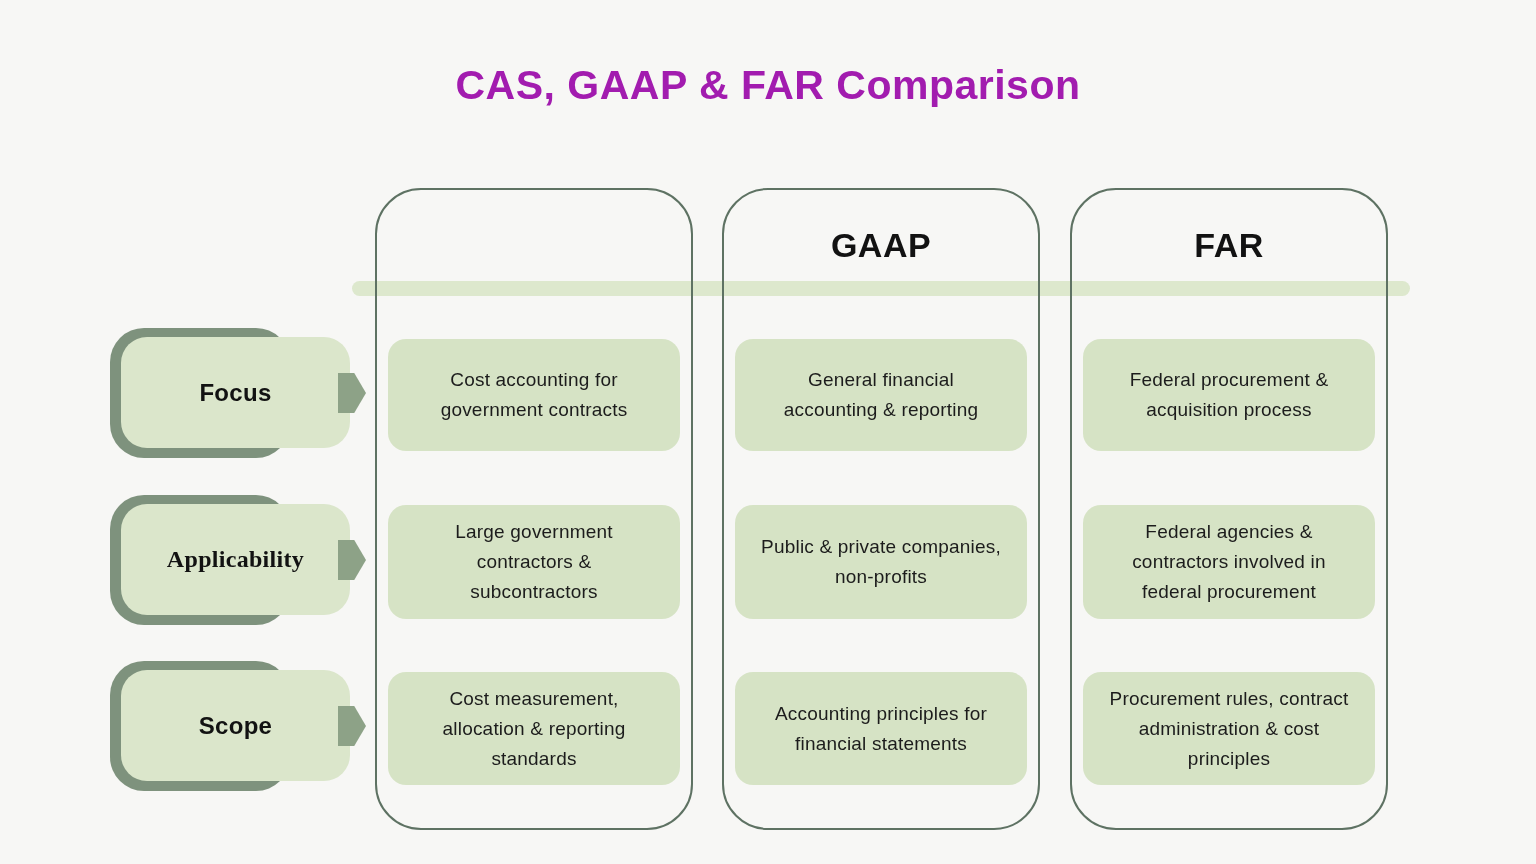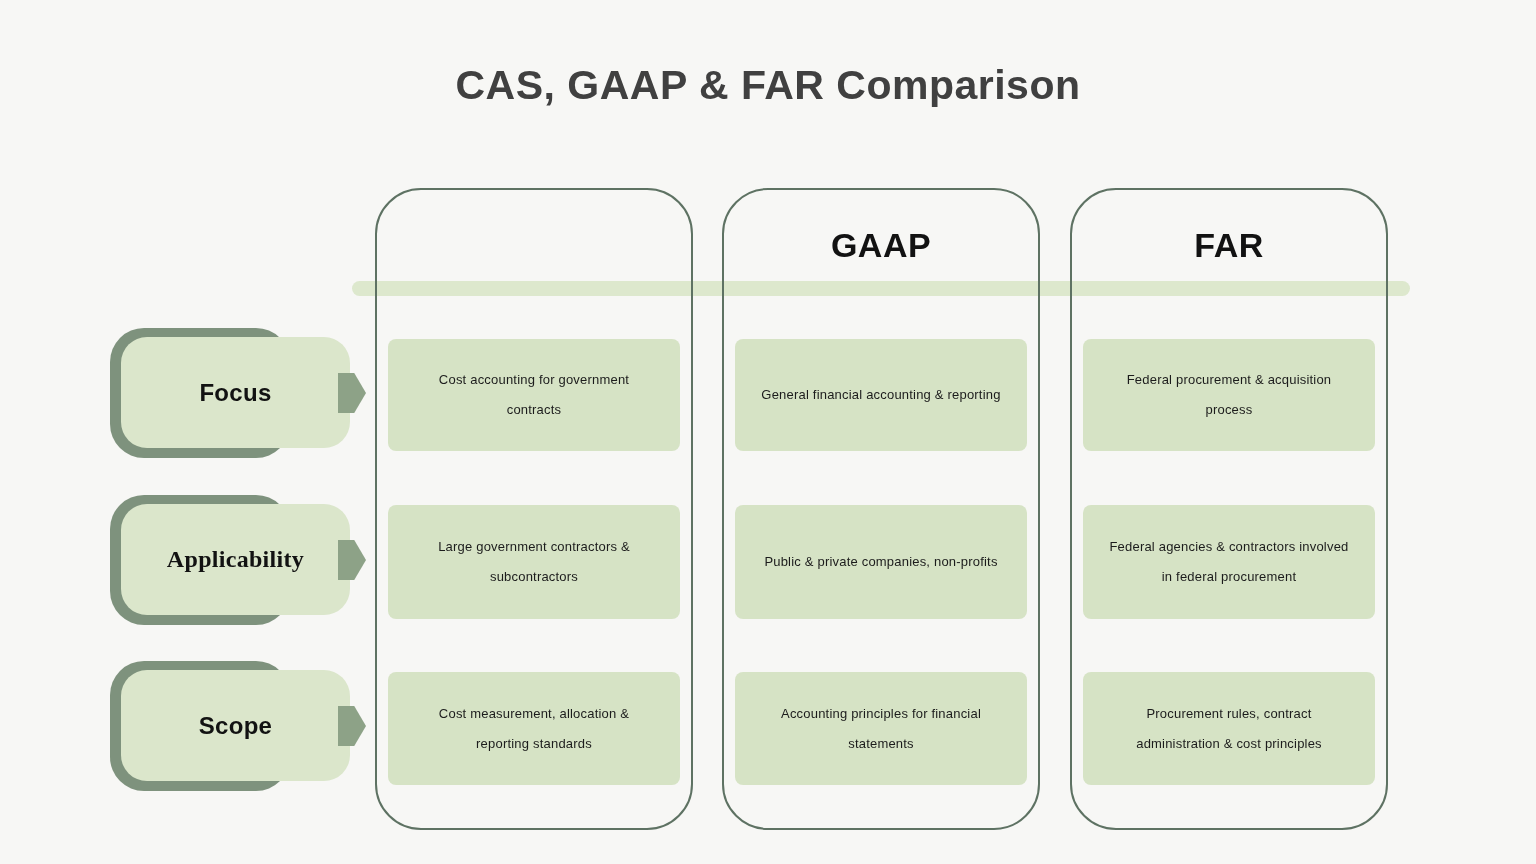--- a/index.html
+++ b/index.html
@@ -13,21 +13,21 @@
   .canvas { position: relative; width: 1536px; height: 864px; }
 
   
   .page-title {
     position: absolute;
     left: 0; right: 0; top: 62px;
     text-align: center;
     font-size: 41px;
     font-weight: 800;
     letter-spacing: 0.5px;
-    color: #404040;
+    color: #a21caf;
   }
 
   
   .divider-bar {
     position: absolute;
     left: 352px; top: 281px;
     width: 1058px; height: 15px;
     border-radius: 8px;
     background: #dde8cd;
     z-index: 1;
@@ -56,27 +56,27 @@
     font-weight: 800;
     letter-spacing: 0.5px;
     color: #121212;
   }
 
   
   .cell {
     position: absolute;
     left: 11px; right: 11px;
     background: #d6e3c5;
-    border-radius: 8px;
+    border-radius: 18px;
     display: flex;
     align-items: center;
     justify-content: center;
     text-align: center;
     padding: 10px 24px;
-    font-size: 13px;
+    font-size: 19px;
     line-height: 30px;
     letter-spacing: 0.2px;
     color: #1c1c1c;
   }
   .cell.row-0 { top: 149px; height: 112px; }
   .cell.row-1 { top: 315px; height: 114px; }
   .cell.row-2 { top: 482px; height: 113px; }
 
   
   .row-label { position: absolute; left: 0; width: 375px; height: 132px; z-index: 2; }

